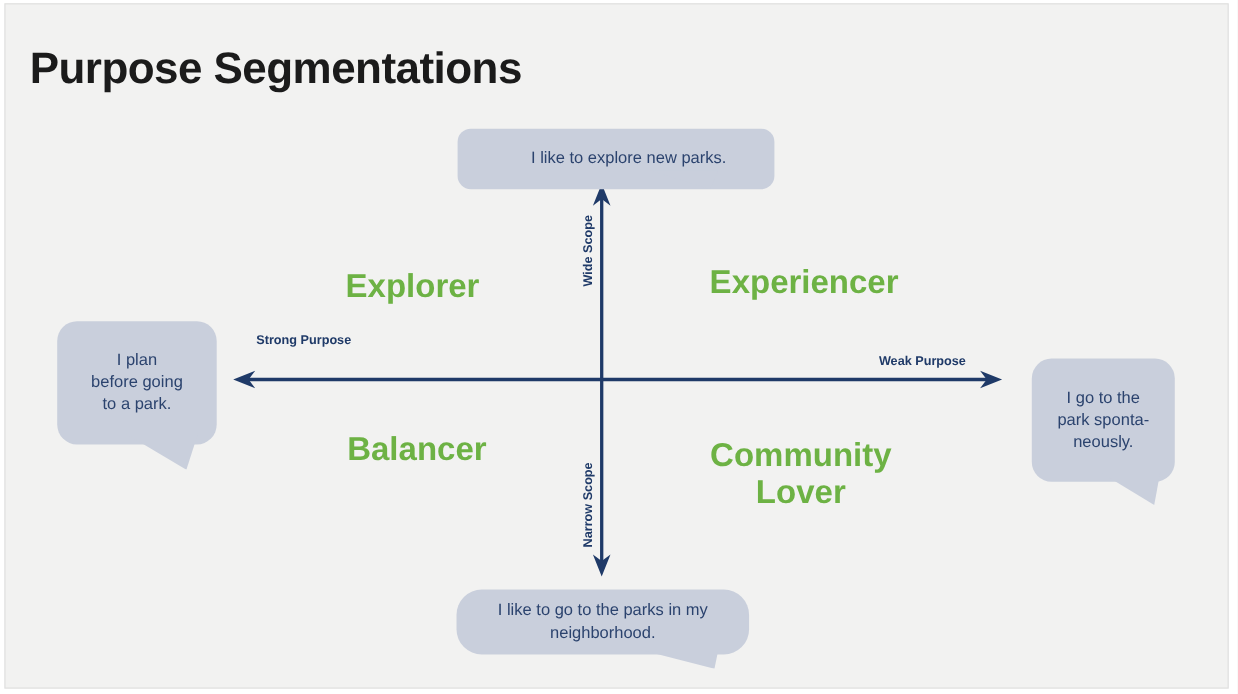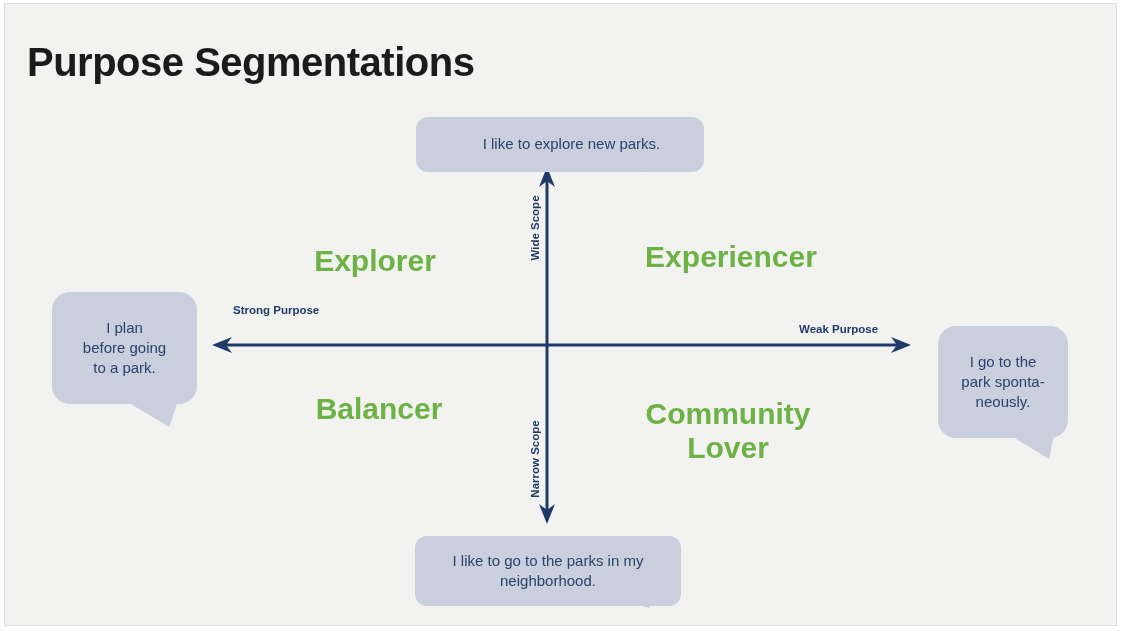--- a/index.html
+++ b/index.html
@@ -42,21 +42,21 @@
   }
   .bubble .tail {
     position: absolute; background: var(--bubble);
   }
   .bubble-top    { left: 416px; top: 117px; width: 265px; height: 55px; border-radius: 12px; padding-left: 23px; }
   .bubble-top .tail    { left: 175px; top: 38px; width: 62px; height: 17px; clip-path: polygon(0 0, 100% 0, 88% 100%); }
   .bubble-left   { left: 52px;  top: 292px; width: 145px; height: 112px; border-radius: 18px; }
   .bubble-left .tail   { left: 62px; top: 102px; width: 66px; height: 33px; clip-path: polygon(0 0, 100% 0, 84% 100%); }
   .bubble-right  { left: 938px; top: 292px; width: 130px; height: 112px; border-radius: 18px; margin-top: 34px; }
   .bubble-right .tail  { left: 60px; top: 102px; width: 57px; height: 31px; clip-path: polygon(0 0, 100% 0, 90% 100%); }
-  .bubble-bottom { left: 415px; top: 536px; width: 266px; height: 70px; border-radius: 12px; }
+  .bubble-bottom { left: 415px; top: 536px; width: 266px; height: 59px; border-radius: 23px; }
   .bubble-bottom .tail { left: 168px; top: 55px; width: 70px; height: 17px; clip-path: polygon(0 0, 100% 0, 95% 100%); }
 </style>
 </head>
 <body>
 
 <div class="canvas">
   <div class="slide"></div>
 
   <h1 class="title">Purpose Segmentations</h1>
 

